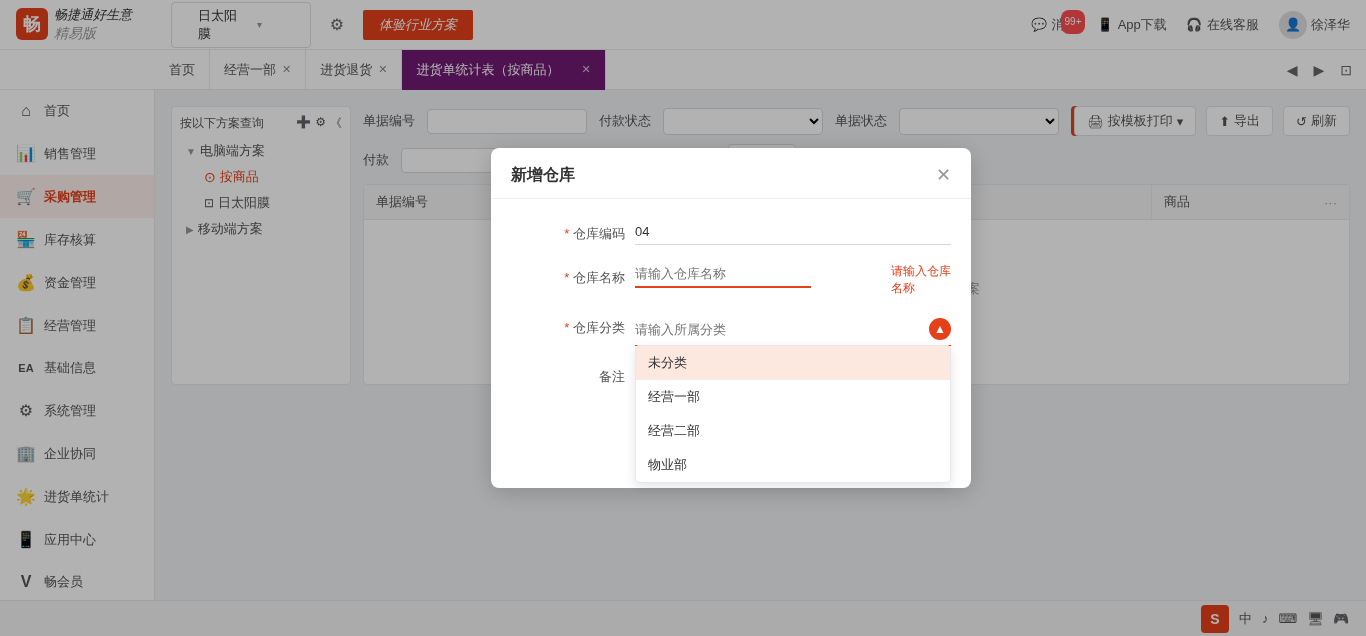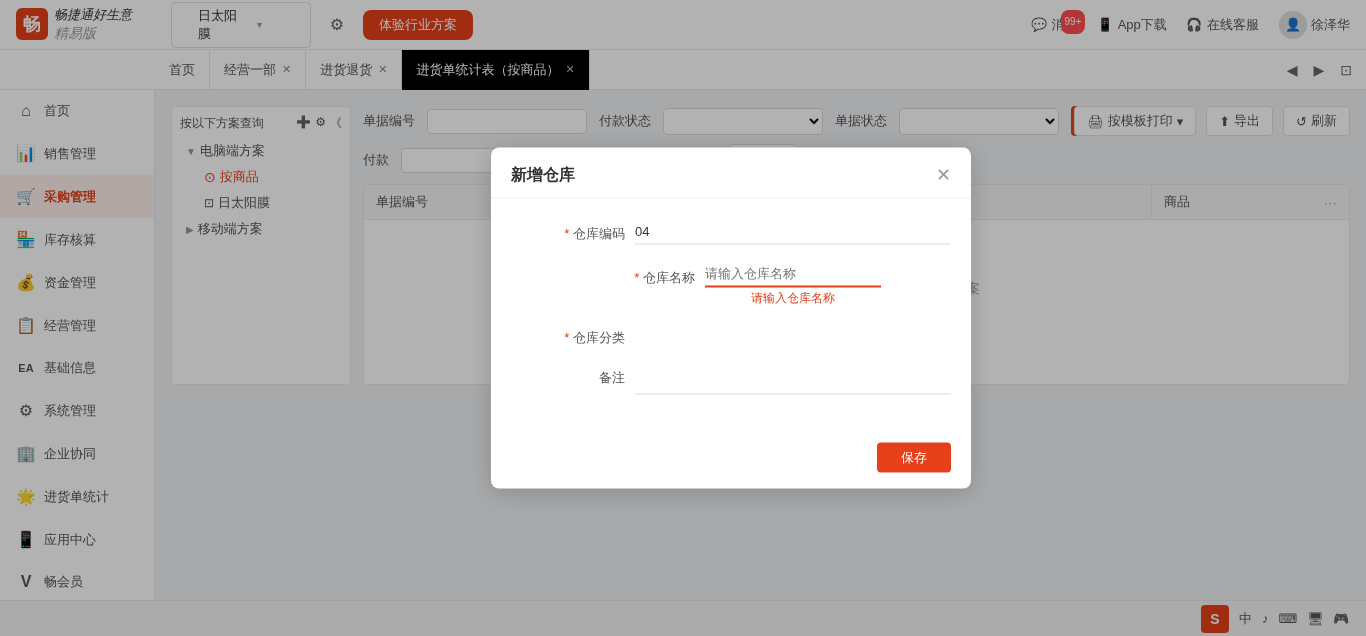--- a/index.html
+++ b/index.html
@@ -58,24 +58,25 @@
       border-radius: 4px;
       cursor: pointer;
       color: #666;
       font-size: 16px;
       margin-right: 10px;
     }
     .trial-btn {
       background: #e5401a;
       color: #fff;
       border: none;
-      border-radius: 8px;
+      border-radius: 2px;
       padding: 6px 16px;
       cursor: pointer;
       font-size: 13px;
+      font-style: italic;
     }
     .header-right {
       margin-left: auto;
       display: flex;
       align-items: center;
       gap: 20px;
     }
     .header-right-item {
       display: flex;
       align-items: center;
@@ -127,22 +128,23 @@
       align-items: center;
       padding: 0 14px;
       border-right: 1px solid #e8e8e8;
       cursor: pointer;
       color: #555;
       font-size: 13px;
       white-space: nowrap;
       position: relative;
     }
     .tab-item.active {
-      background: #000000;
+      background: #701a75;
       color: #fff;
+      gap: 16px;
     }
     .tab-item .tab-close {
       margin-left: 6px;
       font-size: 11px;
       color: inherit;
       opacity: 0.7;
     }
     .tab-right {
       margin-left: auto;
       display: flex;
@@ -748,35 +750,47 @@
     <span class="modal-title">新增仓库</span>
     <span class="modal-close">✕</span>
   </div>
   <div class="modal-body">
 
     <div class="form-row">
       <span class="form-label required">仓库编码</span>
       <input class="form-input" type="text" value="04" style="">
     </div>
 
-    <div class="form-row" style="flex-direction:column;align-items:center;">
+    <div class="form-row" style="align-items:flex-start;">
       <div style="display:flex;align-items:center;">
         <span class="form-label required">仓库名称</span>
         <div class="form-input-group">
           <input class="form-input error" type="text" placeholder="请输入仓库名称" style="">
         </div>
       </div>
       <div style="display:flex;">
         <div style="width:80px;flex-shrink:0;"></div>
         <span class="error-msg">请输入仓库名称</span>
       </div>
     </div>
 
     <div class="form-row" style="align-items:flex-start;">
       <span class="form-label required">仓库分类</span>
+      <div class="dropdown-container">
+        <div class="dropdown-input-row">
+          <input type="text" placeholder="请输入所属分类" style="font-size: 13px;">
+          <button class="dropdown-toggle-btn">▲</button>
+        </div>
+        <div class="dropdown-list">
+          <div class="dropdown-list-item selected">未分类</div>
+          <div class="dropdown-list-item">经营一部</div>
+          <div class="dropdown-list-item">经营二部</div>
+          <div class="dropdown-list-item">物业部</div>
+        </div>
+      </div>
     </div>
 
     <div class="form-row" style="margin-top:8px;">
       <span class="form-label">备注</span>
       <textarea class="form-textarea" style=""></textarea>
     </div>
   </div>
 
   <div class="modal-footer">
     <button class="btn-save">保存</button>

